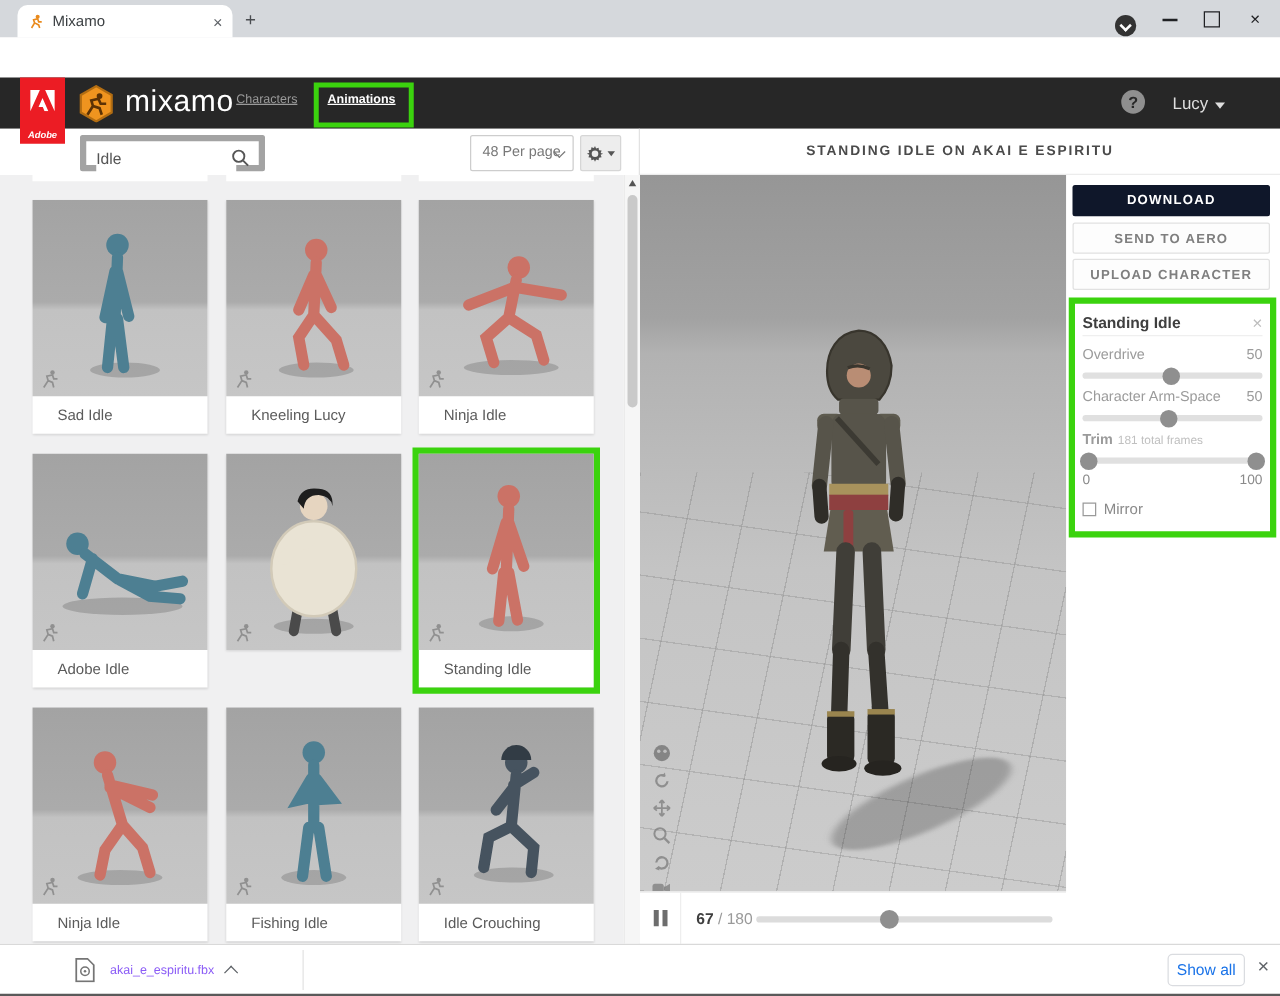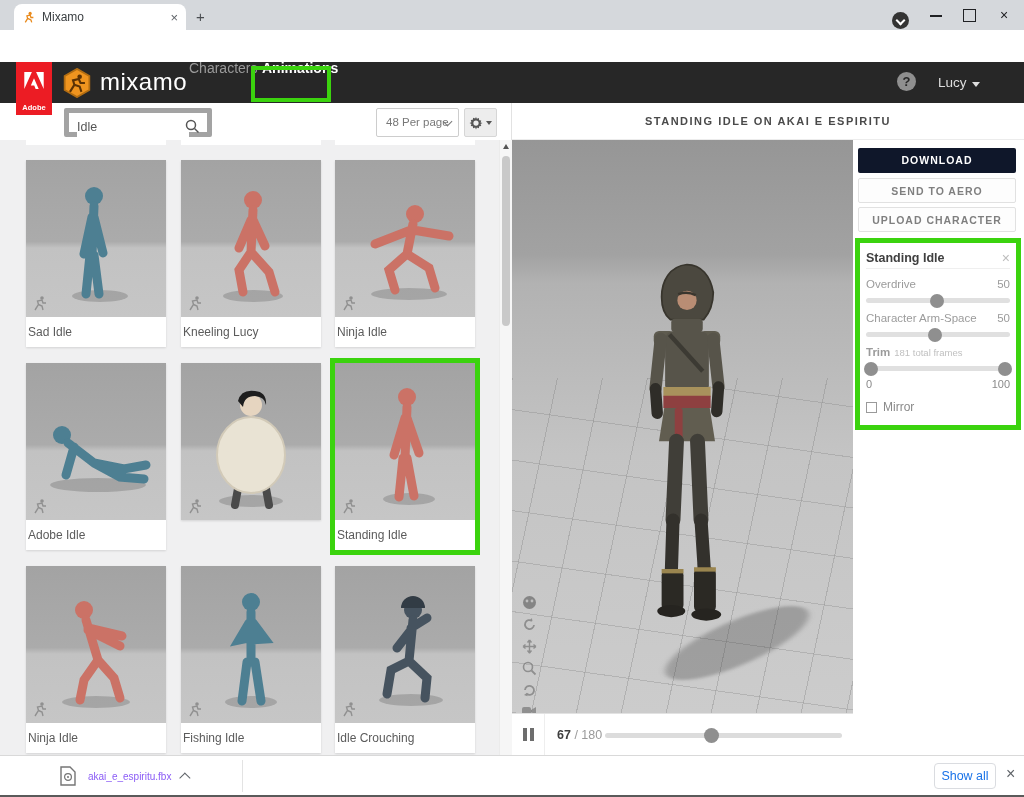--- a/index.html
+++ b/index.html
@@ -27,24 +27,24 @@
   #star-icon { left:924px; top:38px; font-size:15px; color:#5f6368; }
   #rl-icon { left:952px; top:40px; }
   #avatar { left:976px; top:35px; width:22px; height:22px; border-radius:50%; background:#8a5c58; color:#f1e4e2; font-size:12px; text-align:center; line-height:22px; }
   #menu-dots { left:1007px; top:37px; width:4px; }
   #menu-dots i { display:block; width:3.5px; height:3.5px; background:#5f6368; border-radius:50%; margin:2.5px 0; }
 
   
   #appheader { left:0; top:62px; width:1024px; height:41px; background:#272727; }
   #adobe-logo { left:16px; top:62px; width:36px; height:53px; background:#ec1c24; z-index:5; display:flex; flex-direction:column; align-items:center; justify-content:flex-end; padding-bottom:3px; }
   #adobe-logo .a-mark { width:20px; height:17px; margin-bottom:14px; }
-  #adobe-logo .a-word { color:#fff; font-size:7.5px; font-weight:bold; }
+  #adobe-logo .a-word { color:#fff; font-size:7.5px; font-weight:bold;font-style:italic; }
   #mixamo-logo { left:62px; top:68px; width:30px; height:30px; }
   #brand-name { left:100px; top:68px; color:#fff; font-size:24px; letter-spacing:.5px; font-weight:500; }
-  .nav-item { top:60px; font-size:14px; }
+  .nav-item { top:74px; font-size:10px;text-decoration:underline; }
   #nav-characters { left:189px; color:#9a9a9a; }
   #nav-animations { left:262px; color:#fff; font-weight:bold; }
   #help-circle { left:897px; top:72px; width:19px; height:19px; border-radius:50%; background:#8f8f8f; color:#272727; font-size:13px; font-weight:bold; text-align:center; line-height:19px; }
   #user-menu { left:938px; top:75px; color:#dedede; font-size:13.5px; }
   #user-menu .chev { display:inline-block; margin-left:5px; width:0; height:0; border-left:4px solid transparent; border-right:4px solid transparent; border-top:5px solid #dedede; }
 
   
   .green-box { border:4px solid #3bd30e; z-index:40; pointer-events:none; }
   #gb-nav { left:251px; top:66px; width:80px; height:36px; }
 
@@ -58,21 +58,21 @@
   #gear-btn { left:464px; top:108px; width:33px; height:29px; background:#ededed; border:1px solid #d6d6d6; border-radius:2px; display:flex; align-items:center; justify-content:center; gap:3px; }
   #gear-btn .chev { width:0; height:0; border-left:3.5px solid transparent; border-right:3.5px solid transparent; border-top:4.5px solid #555; }
 
   #grid-area { left:0; top:140px; width:499px; height:615px; background:#f0f0f1; }
   .card-stub { top:0; height:5px; background:#fff; position:absolute; }
 
   .card { position:absolute; width:140px; background:#fff; box-shadow:0 1px 2px rgba(0,0,0,.12); }
   .thumb { width:140px; height:157px; background:linear-gradient(180deg,#a3a3a3 0%,#ababab 52%,#c2c2c2 56%,#c6c6c6 100%); position:relative; overflow:hidden; }
   .thumb svg.fig { position:absolute; left:0; top:0; }
   .run-icon { position:absolute; left:6px; bottom:6px; opacity:.55; }
-  .card-label { height:30px; font-size:12px; color:#5b5b5b; line-height:30px; padding-left:2px; }
+  .card-label { height:30px; font-size:12px; color:#5b5b5b; line-height:30px; padding-left:20px; }
   .card.selected { outline:5px solid #3bd30e; outline-offset:0px; z-index:30; }
 
   #scrollbar { left:499px; top:140px; width:13px; height:615px; background:#f6f6f6; border-left:1px solid #ebebeb; }
   #scroll-up { position:absolute; left:3px; top:4px; width:0; height:0; border-left:3.5px solid transparent; border-right:3.5px solid transparent; border-bottom:5px solid #555; }
   #scroll-thumb { position:absolute; left:2px; top:16px; width:8px; height:170px; background:#c9c9c9; border-radius:4px; }
 
   
   #preview-titlebar { left:512px; top:103px; width:512px; height:37px; background:#fff; border-bottom:1px solid #ececec; text-align:center; line-height:37px; font-size:11px; font-weight:bold; letter-spacing:1.5px; color:#4a4a4a; }
   #viewport { left:512px; top:140px; width:341px; height:573px; background:linear-gradient(180deg,#969696 0%,#a2a2a2 20%,#b2b2b2 25%,#c4c4c4 55%,#cccccc 100%); overflow:hidden; }
   #floor-grid { position:absolute; left:0; top:238px; width:341px; height:335px;

